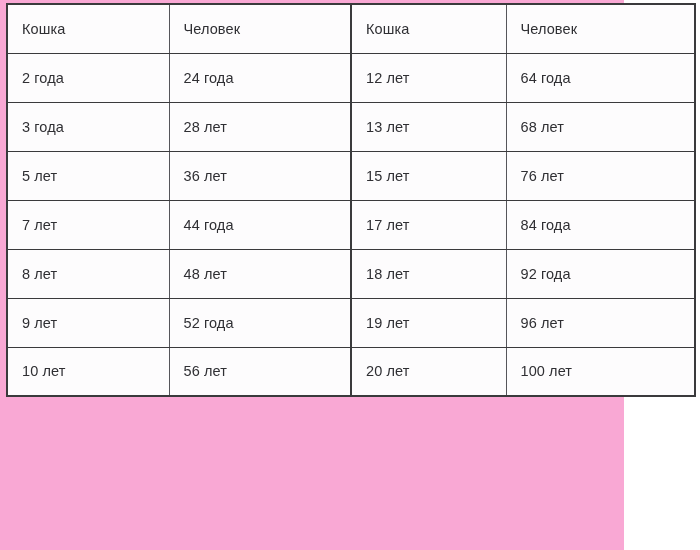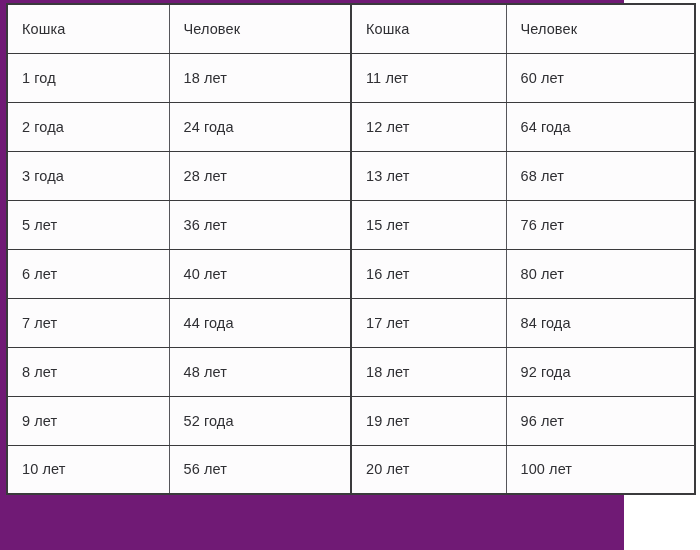--- a/index.html
+++ b/index.html
@@ -11,21 +11,21 @@
     height: 550px;
     background: #ffffff;
     font-family: "Liberation Sans", "DejaVu Sans", sans-serif;
     overflow: hidden;
   }
 
   #age-table-wrap {
     position: relative;
     width: 624px;
     height: 550px;
-    background: #701a75;
+    background: #f9a8d4;
     box-sizing: border-box;
   }
 
   table.age-table {
     position: absolute;
     left: 6px;
     top: 3px;
     width: 688px;
     border-collapse: collapse;
     table-layout: fixed;
@@ -98,48 +98,36 @@
     <thead>
       <tr class="row-first">
         <th class="edge-left">Кошка</th>
         <th>Человек</th>
         <th class="sep-strong">Кошка</th>
         <th class="edge-right">Человек</th>
       </tr>
     </thead>
     <tbody>
       <tr>
-        <td class="edge-left">1 год</td>
-        <td>18 лет</td>
-        <td class="sep-strong">11 лет</td>
-        <td class="edge-right">60 лет</td>
-      </tr>
-      <tr>
         <td class="edge-left">2 года</td>
         <td>24 года</td>
         <td class="sep-strong">12 лет</td>
         <td class="edge-right">64 года</td>
       </tr>
       <tr>
         <td class="edge-left">3 года</td>
         <td>28 лет</td>
         <td class="sep-strong">13 лет</td>
         <td class="edge-right">68 лет</td>
       </tr>
       <tr>
         <td class="edge-left">5 лет</td>
         <td>36 лет</td>
         <td class="sep-strong">15 лет</td>
         <td class="edge-right">76 лет</td>
-      </tr>
-      <tr>
-        <td class="edge-left">6 лет</td>
-        <td>40 лет</td>
-        <td class="sep-strong">16 лет</td>
-        <td class="edge-right">80 лет</td>
       </tr>
       <tr>
         <td class="edge-left">7 лет</td>
         <td>44 года</td>
         <td class="sep-strong">17 лет</td>
         <td class="edge-right">84 года</td>
       </tr>
       <tr>
         <td class="edge-left">8 лет</td>
         <td>48 лет</td>

